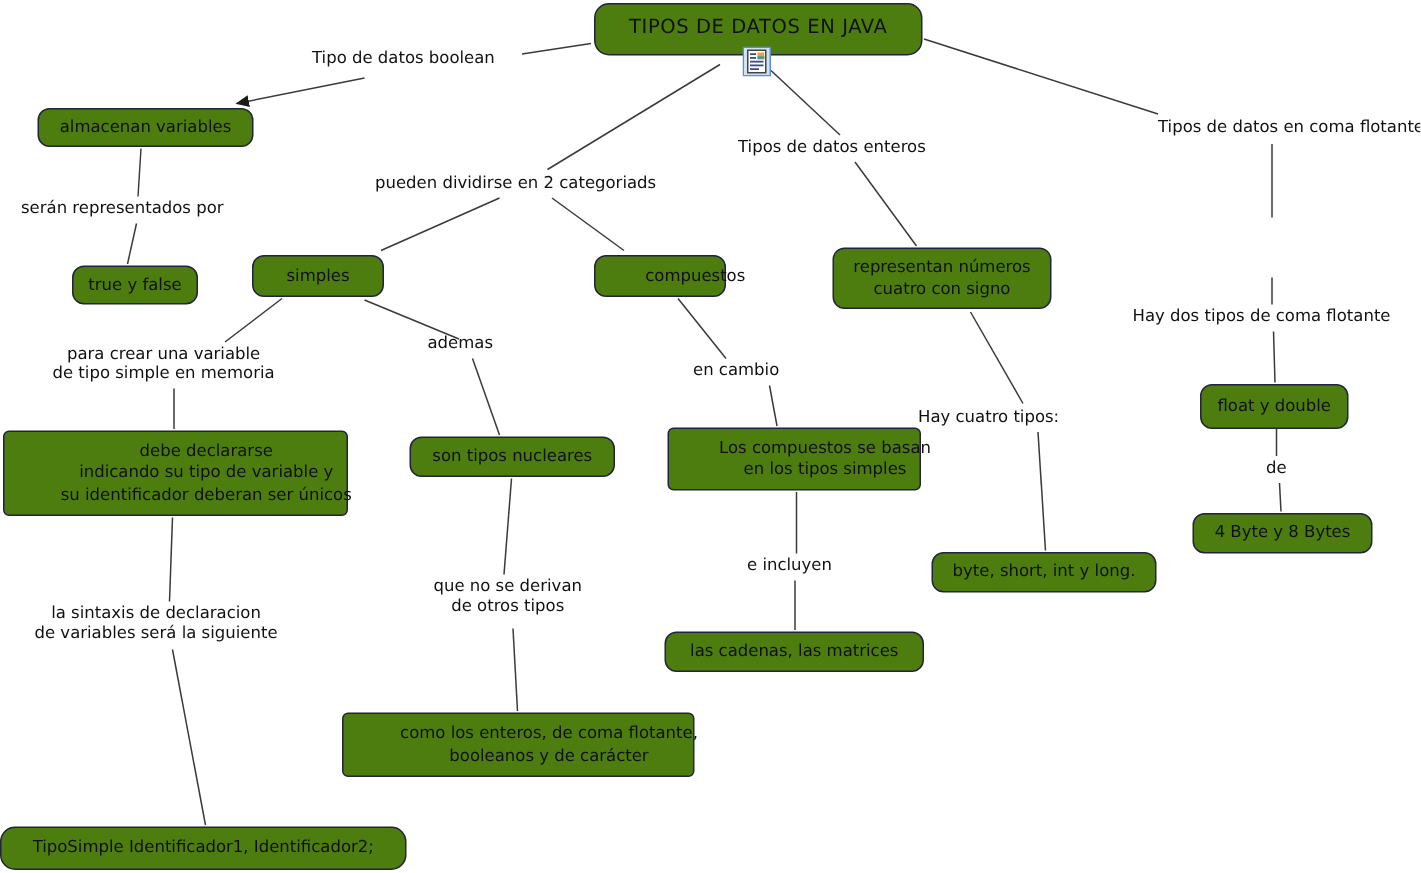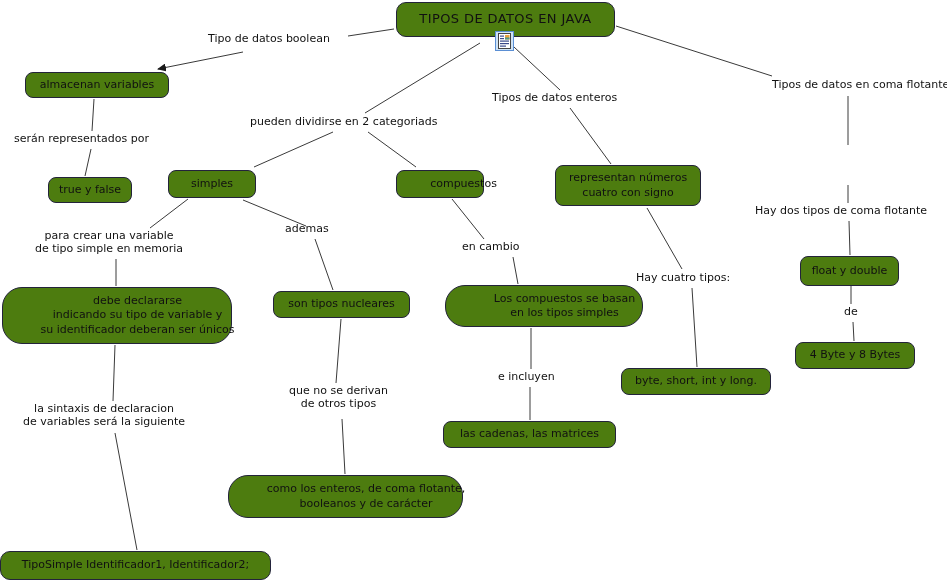--- a/index.html
+++ b/index.html
@@ -15,21 +15,21 @@
   .concept{
     position:absolute;z-index:2;
     background:#4d7c0f;
     border:1px solid #23233b;
     border-radius:8px;
     display:flex;align-items:center;justify-content:center;
     text-align:center;white-space:pre;
     font-size:11px;line-height:1.28;color:#111111;
     box-sizing:border-box;
   }
-  .concept.big{border-radius:20px;padding-left:41px;}
+  .concept.big{border-radius:4px;padding-left:41px;}
   .concept.title{border-radius:10px;font-size:13px;letter-spacing:.4px;}
   .link-label{
     position:absolute;z-index:2;
     font-size:11px;line-height:1.22;color:#111111;
     white-space:pre;text-align:center;
   }
   .resource-icon{
     position:absolute;z-index:3;left:495px;top:31px;width:19px;height:20px;
     cursor:pointer;
   }
@@ -109,21 +109,21 @@
   <div class="concept" style="left:795px;top:342px;width:120px;height:27px;">4 Byte y 8 Bytes</div>
 
   <div class="concept" style="left:621px;top:368px;width:150px;height:27px;">byte, short, int y long.</div>
 
   <div class="concept big" style="left:2px;top:287px;width:230px;height:57px;">debe declararse
 indicando su tipo de variable y
 su identificador deberan ser únicos</div>
 
   <div class="concept" style="left:273px;top:291px;width:137px;height:27px;">son tipos nucleares</div>
 
-  <div class="concept big" style="left:445px;top:285px;width:198px;height:42px;">Los compuestos se basan
+  <div class="concept big" style="left:445px;top:285px;width:169px;height:42px;">Los compuestos se basan
 en los tipos simples</div>
 
   <div class="concept" style="left:443px;top:421px;width:173px;height:27px;">las cadenas, las matrices</div>
 
   <div class="concept big" style="left:228px;top:475px;width:235px;height:43px;">como los enteros, de coma flotante,
 booleanos y de carácter</div>
 
   <div class="concept" style="left:0px;top:551px;width:271px;height:29px;border-radius:10px;">TipoSimple Identificador1, Identificador2;</div>
 
   <div class="link-label" style="left:208px;top:32px;">Tipo de datos boolean</div>
@@ -133,21 +133,21 @@
   <div class="link-label" style="left:250px;top:115px;">pueden dividirse en 2 categoriads</div>
 
   <div class="link-label" style="left:492px;top:91px;">Tipos de datos enteros</div>
 
   <div class="link-label" style="left:772px;top:78px;">Tipos de datos en coma flotante</div>
 
   <div class="link-label" style="left:755px;top:204px;">Hay dos tipos de coma flotante</div>
 
   <div class="link-label" style="left:844px;top:305px;">de</div>
 
-  <div class="link-label" style="left:636px;top:271px;">Hay cuatro tipos:</div>
+  <div class="link-label" style="left:612px;top:271px;">Hay cuatro tipos:</div>
 
   <div class="link-label" style="left:35px;top:229px;">para crear una variable
 de tipo simple en memoria</div>
 
   <div class="link-label" style="left:285px;top:222px;">ademas</div>
 
   <div class="link-label" style="left:462px;top:240px;">en cambio</div>
 
   <div class="link-label" style="left:289px;top:384px;">que no se derivan
 de otros tipos</div>

